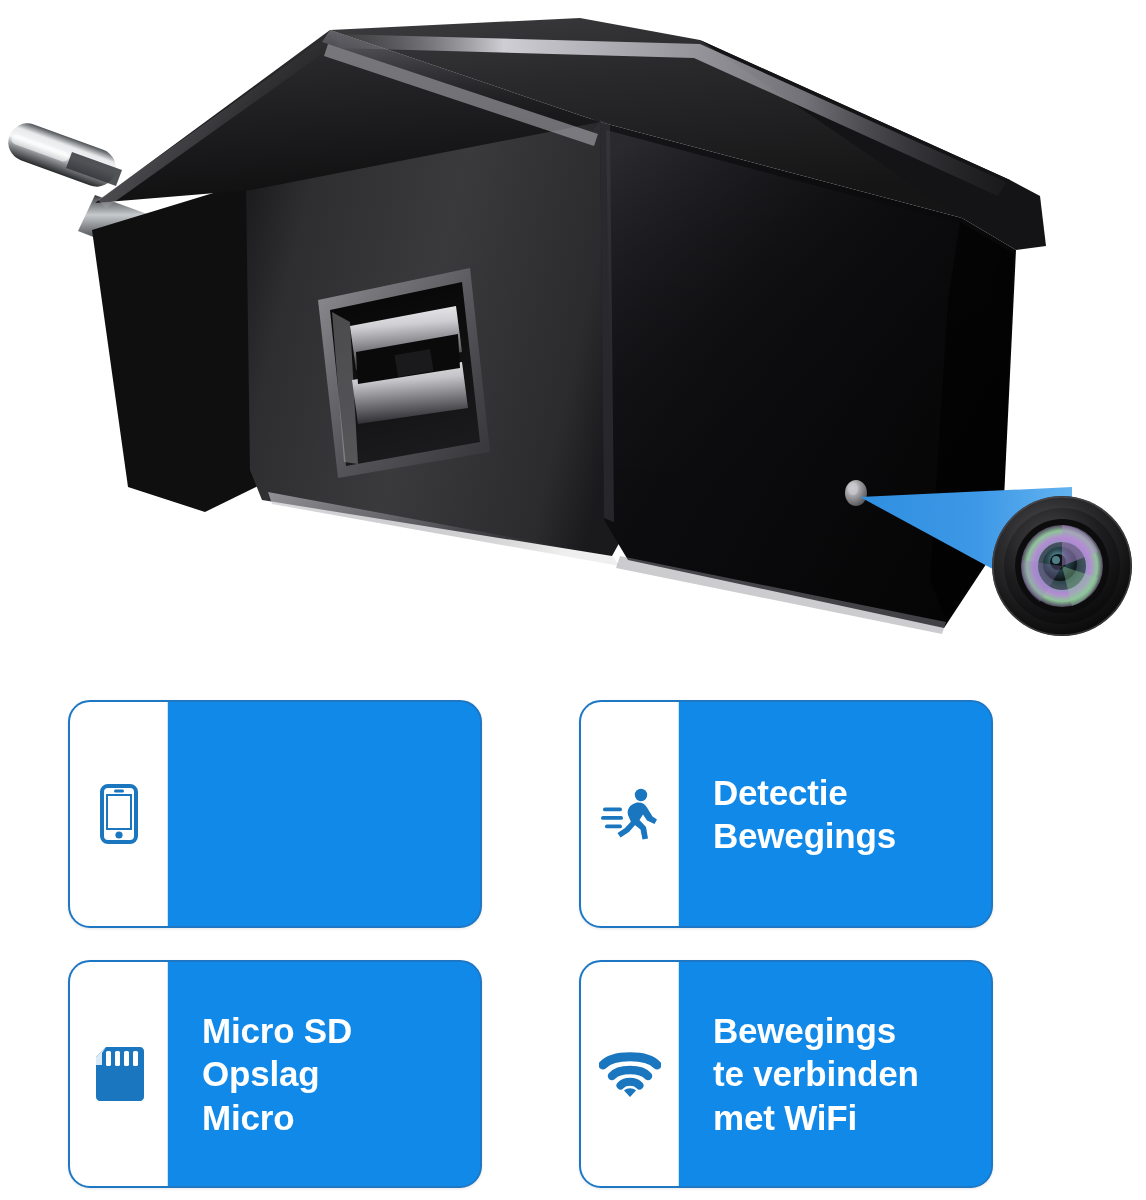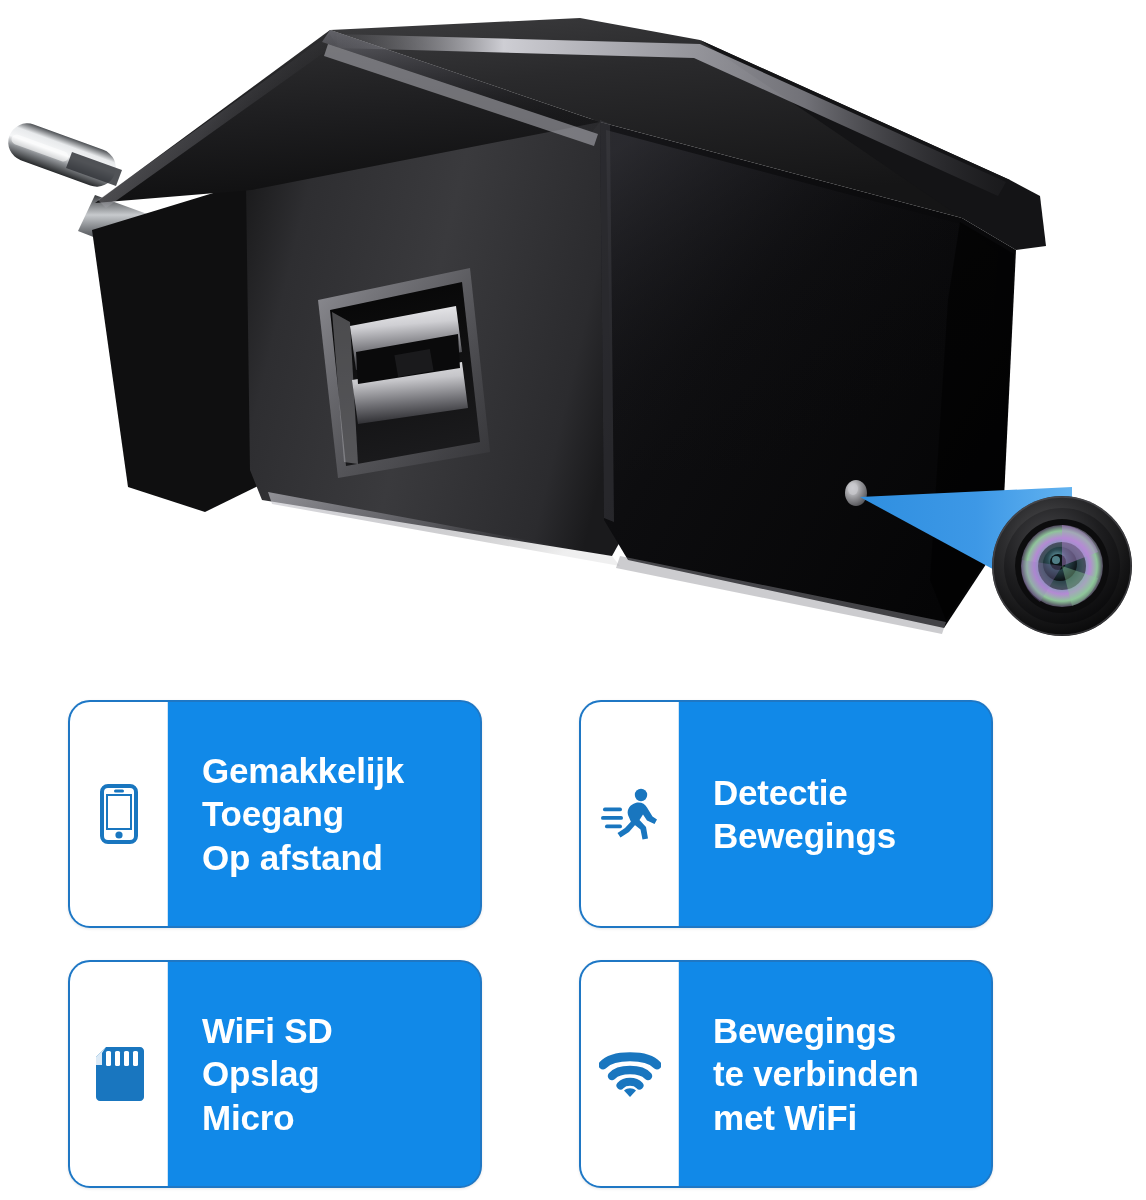--- a/index.html
+++ b/index.html
@@ -275,25 +275,20 @@
 
   <div class="feature-card">
     <div class="card-icon-panel">
       <svg class="icon-svg" width="44" height="60" viewBox="0 0 44 60">
         <rect x="5" y="2" width="34" height="56" rx="6" fill="none" stroke="#1976bf" stroke-width="4"></rect>
         <rect x="10" y="11" width="24" height="34" fill="#ffffff" stroke="#1976bf" stroke-width="2"></rect>
         <rect x="17" y="5.5" width="10" height="3" rx="1.5" fill="#1976bf"></rect>
         <circle cx="22" cy="51" r="3.6" fill="#1976bf"></circle>
       </svg>
     </div>
-    <div class="card-text-panel">
-      <div class="card-line">Gemakkelijk</div>
-      <div class="card-line">Toegang</div>
-      <div class="card-line">Op afstand</div>
-    </div>
   </div>
 
   <div class="feature-card">
     <div class="card-icon-panel">
       <svg class="icon-svg" width="58" height="54" viewBox="0 0 58 54">
         <g fill="#1976bf">
           <circle cx="40" cy="8" r="6.2"></circle>
           <path d="M34.5,16 C39,14.5 44,16.5 46,20.5 L51.5,29.5 L56,32.5 L53.5,37 L46,33.5 L42,27.5
                    L38.5,33 L45,40 L47,51.5 L41.5,52.5 L39.5,42.5 L30,35 L27,28 C25.5,22 29.5,17.5 34.5,16 Z"></path>
           <path d="M31,33.5 L35,37 L28,45 L19.5,50.5 L16.5,46 L24,41 Z"></path>
@@ -319,21 +314,21 @@
         <g fill="#ffffff">
           <rect x="13" y="6" width="5" height="15" rx="1.6"></rect>
           <rect x="22" y="6" width="5" height="15" rx="1.6"></rect>
           <rect x="31" y="6" width="5" height="15" rx="1.6"></rect>
           <rect x="40" y="6" width="5" height="15" rx="1.6"></rect>
         </g>
         <path d="M13,2 L3,12 L3,20 L9,20 L9,8 Z" fill="#ffffff" opacity="0.85"></path>
       </svg>
     </div>
     <div class="card-text-panel">
-      <div class="card-line">WiFi SD</div>
+      <div class="card-line">Micro SD</div>
       <div class="card-line">Opslag</div>
       <div class="card-line">Micro</div>
     </div>
   </div>
 
   <div class="feature-card">
     <div class="card-icon-panel">
       <svg class="icon-svg" width="62" height="48" viewBox="0 0 62 48">
         <g fill="none" stroke="#1976bf" stroke-linecap="round">
           <path d="M4,15 C14,4 48,4 58,15" stroke-width="9"></path>

